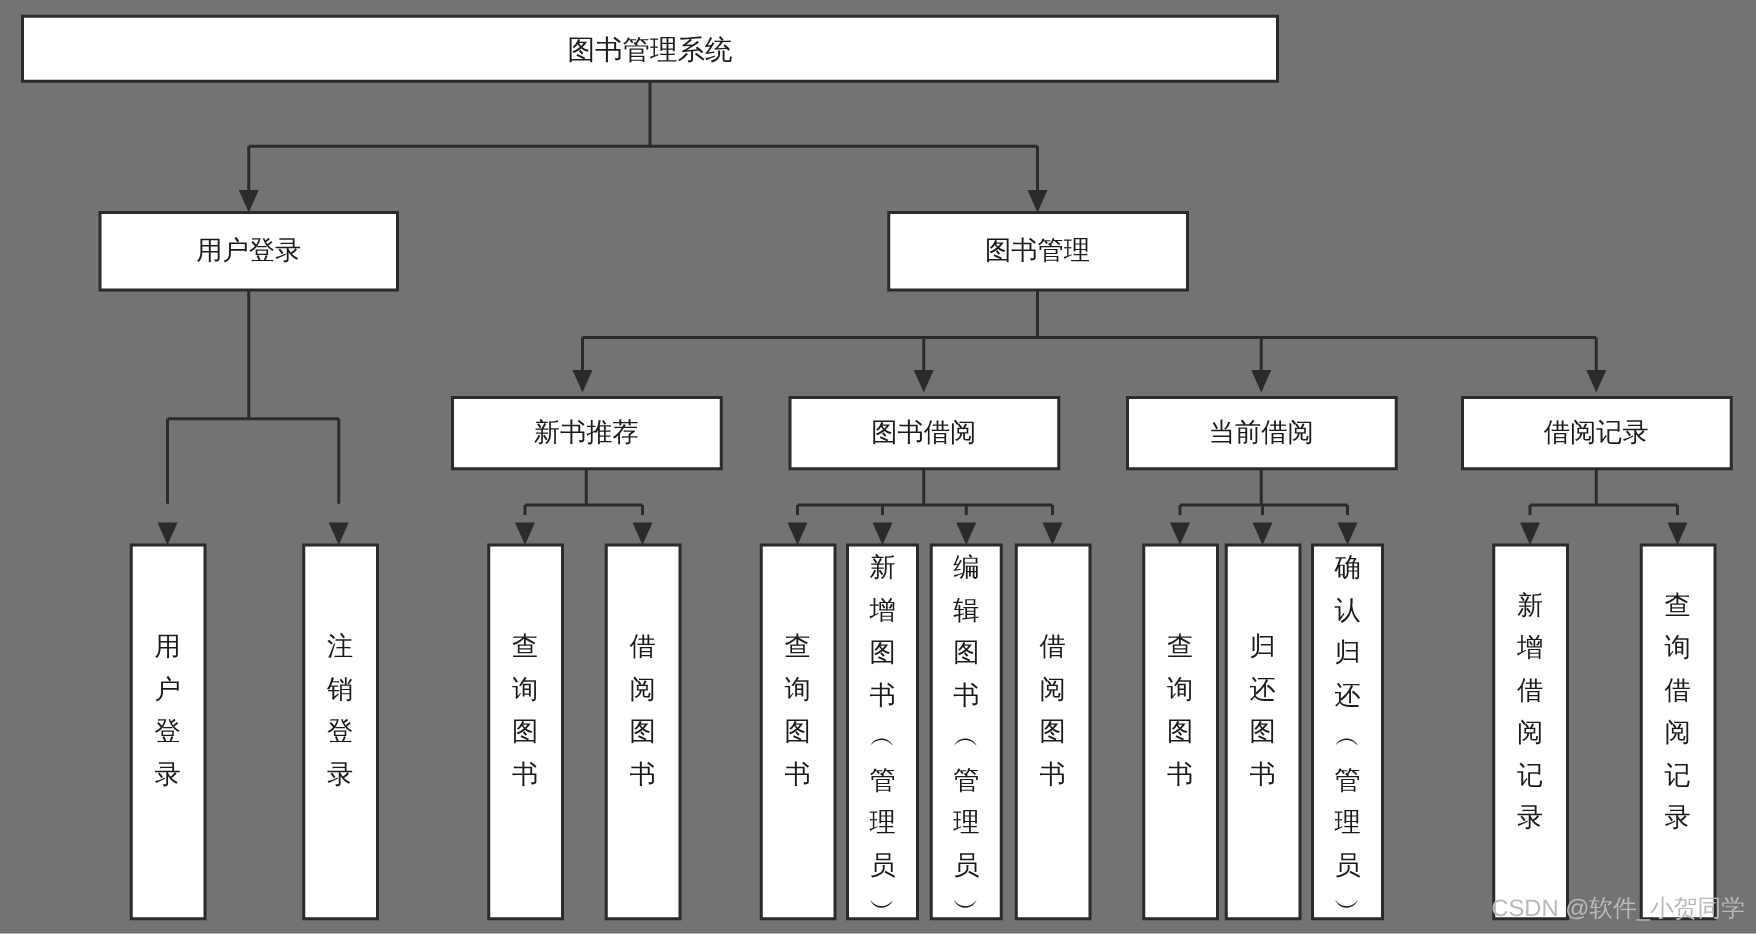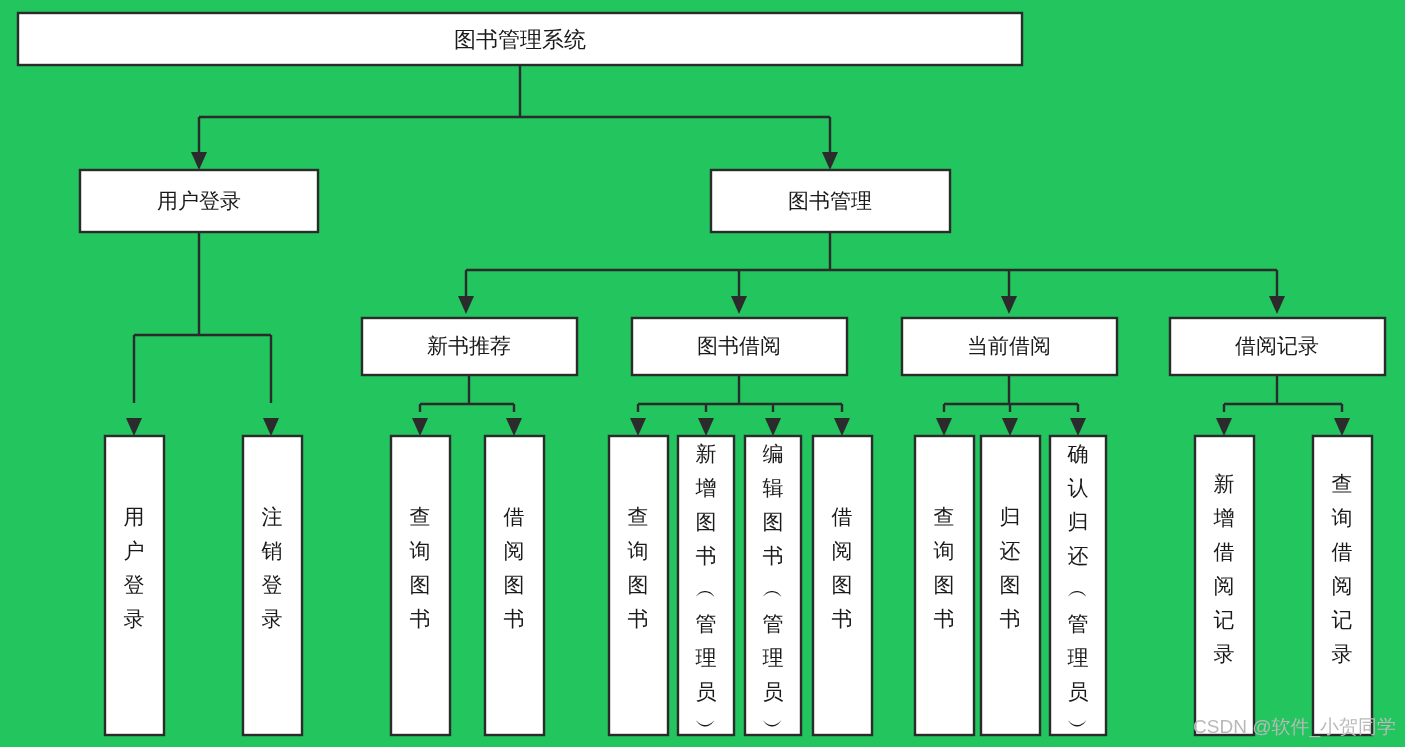--- a/index.html
+++ b/index.html
@@ -8,21 +8,21 @@
     padding: 0;
     background: #ffffff;
   }
   body {
     font-family: "Liberation Sans", "DejaVu Sans", sans-serif;
   }
   #diagram-root {
     position: relative;
     width: 1405px;
     height: 747px;
-    background: #22c55e;
+    background: #737373;
     overflow: hidden;
   }
   svg#tree-svg {
     position: absolute;
     top: 0;
     left: 0;
     width: 1405px;
     height: 747px;
     display: block;
   }

